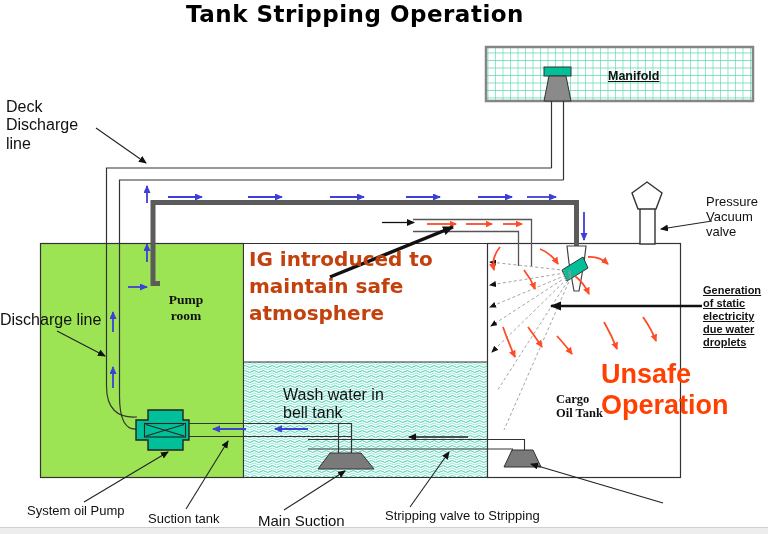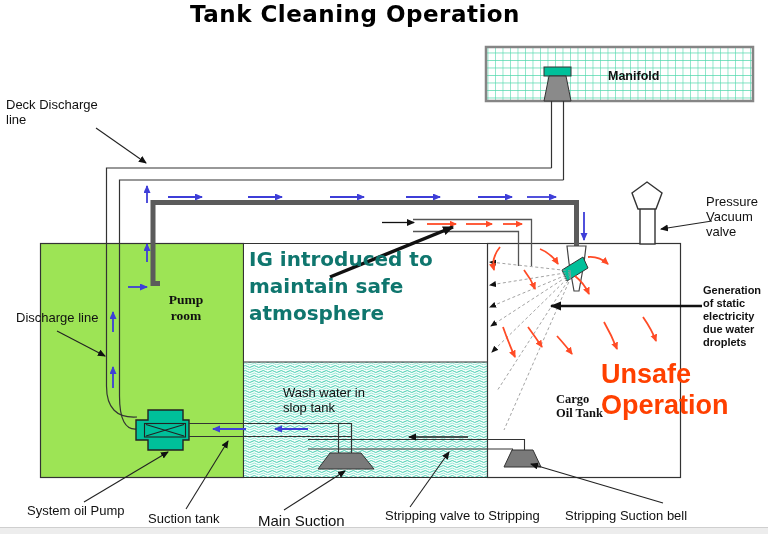--- a/index.html
+++ b/index.html
@@ -1,26 +1,26 @@
 <!DOCTYPE html>
 <html><head>
 <meta charset="utf-8">
 <style>
   html,body{margin:0;padding:0;background:#fff;}
   .stage{position:relative;width:768px;height:534px;background:#ffffff;overflow:hidden;
          font-family:"Liberation Sans", sans-serif;}
   svg{position:absolute;left:0;top:0;}
-  .lbl{position:absolute;color:#111;font-size:13px;line-height:1.15;white-space:pre-line;z-index:3;}
+  .lbl{position:absolute;color:#111;font-size:16px;line-height:1.15;white-space:pre-line;z-index:3;}
   .title{position:absolute;left:150px;top:1px;width:410px;text-align:center;
          font-family:"DejaVu Sans", sans-serif;font-weight:bold;font-size:23px;
          letter-spacing:.5px;color:#000;z-index:3;}
-  .bold{font-weight:bold;}
+  .bold{font-weight:bold;text-decoration:underline;}
   .serif{font-family:"Liberation Serif", serif;font-weight:bold;font-size:13.5px;}
   .ig-note{font-family:"DejaVu Sans", sans-serif;font-weight:bold;font-size:20px;
-           line-height:27px;color:#0f766e;letter-spacing:0px;}
+           line-height:27px;color:#c2410c;letter-spacing:0px;}
   .unsafe{font-family:"Liberation Sans", sans-serif;font-weight:bold;font-size:27px;
           line-height:1.13;color:#FF4000;}
   .bottom-bar{position:absolute;left:0;top:527px;width:768px;height:7px;
               background:#ededed;border-top:1px solid #cfcfcf;z-index:4;}
 </style>
 </head>
 <body>
 
 <div class="stage">
 
@@ -174,45 +174,44 @@
     <line x1="57" y1="331" x2="105" y2="356" marker-end="url(#mK)"></line>
     <line x1="712" y1="221" x2="661" y2="229" marker-end="url(#mK)"></line>
     <line x1="84" y1="502" x2="168" y2="452" marker-end="url(#mK)"></line>
     <line x1="186" y1="509" x2="228" y2="441" marker-end="url(#mK)"></line>
     <line x1="284" y1="510" x2="345" y2="471" marker-end="url(#mK)"></line>
     <line x1="410" y1="507" x2="449" y2="452" marker-end="url(#mK)"></line>
     <line x1="663" y1="503" x2="531" y2="464" marker-end="url(#mK)"></line>
   </g>
 </svg>
 
-  <div class="title">Tank Cleaning Operation</div>
+  <div class="title">Tank Stripping Operation</div>
 
   <div class="lbl" style="left:6px;top:98px;width:110px;">Deck Discharge
 line</div>
-  <div class="lbl" style="left:16px;top:311px;">Discharge  line</div>
+  <div class="lbl" style="left:0;top:311px;">Discharge  line</div>
   <div class="lbl serif" style="left:160px;top:292px;width:52px;text-align:center;">Pump
 room</div>
   <div class="lbl ig-note" style="left:249px;top:246px;">IG introduced to
 maintain safe
 atmosphere</div>
   <div class="lbl" style="left:283px;top:386px;">Wash water in
-slop tank</div>
+bell tank</div>
   <div class="lbl bold" style="left:608px;top:69px;font-size:12.5px;">Manifold</div>
   <div class="lbl" style="left:706px;top:195px;font-size:13px;">Pressure
 Vacuum
 valve</div>
   <div class="lbl bold" style="left:703px;top:284px;font-size:11px;line-height:13px;">Generation
 of static
 electricity
 due water
 droplets</div>
   <div class="unsafe lbl" style="left:601px;top:359px;">Unsafe
 Operation</div>
   <div class="lbl serif" style="left:556px;top:392px;font-size:12.5px;font-family:Liberation Serif, serif;">Cargo
 Oil Tank</div>
   <div class="lbl" style="left:27px;top:504px;font-size:13px;">System oil Pump</div>
   <div class="lbl" style="left:148px;top:512px;font-size:13px;">Suction tank</div>
   <div class="lbl" style="left:258px;top:512px;font-size:15px;">Main Suction</div>
   <div class="lbl" style="left:385px;top:509px;font-size:13px;">Stripping valve to Stripping</div>
-  <div class="lbl" style="left:565px;top:509px;font-size:13px;">Stripping Suction bell</div>
 
   <div class="bottom-bar"></div>
 </div>
 
 </body></html>

